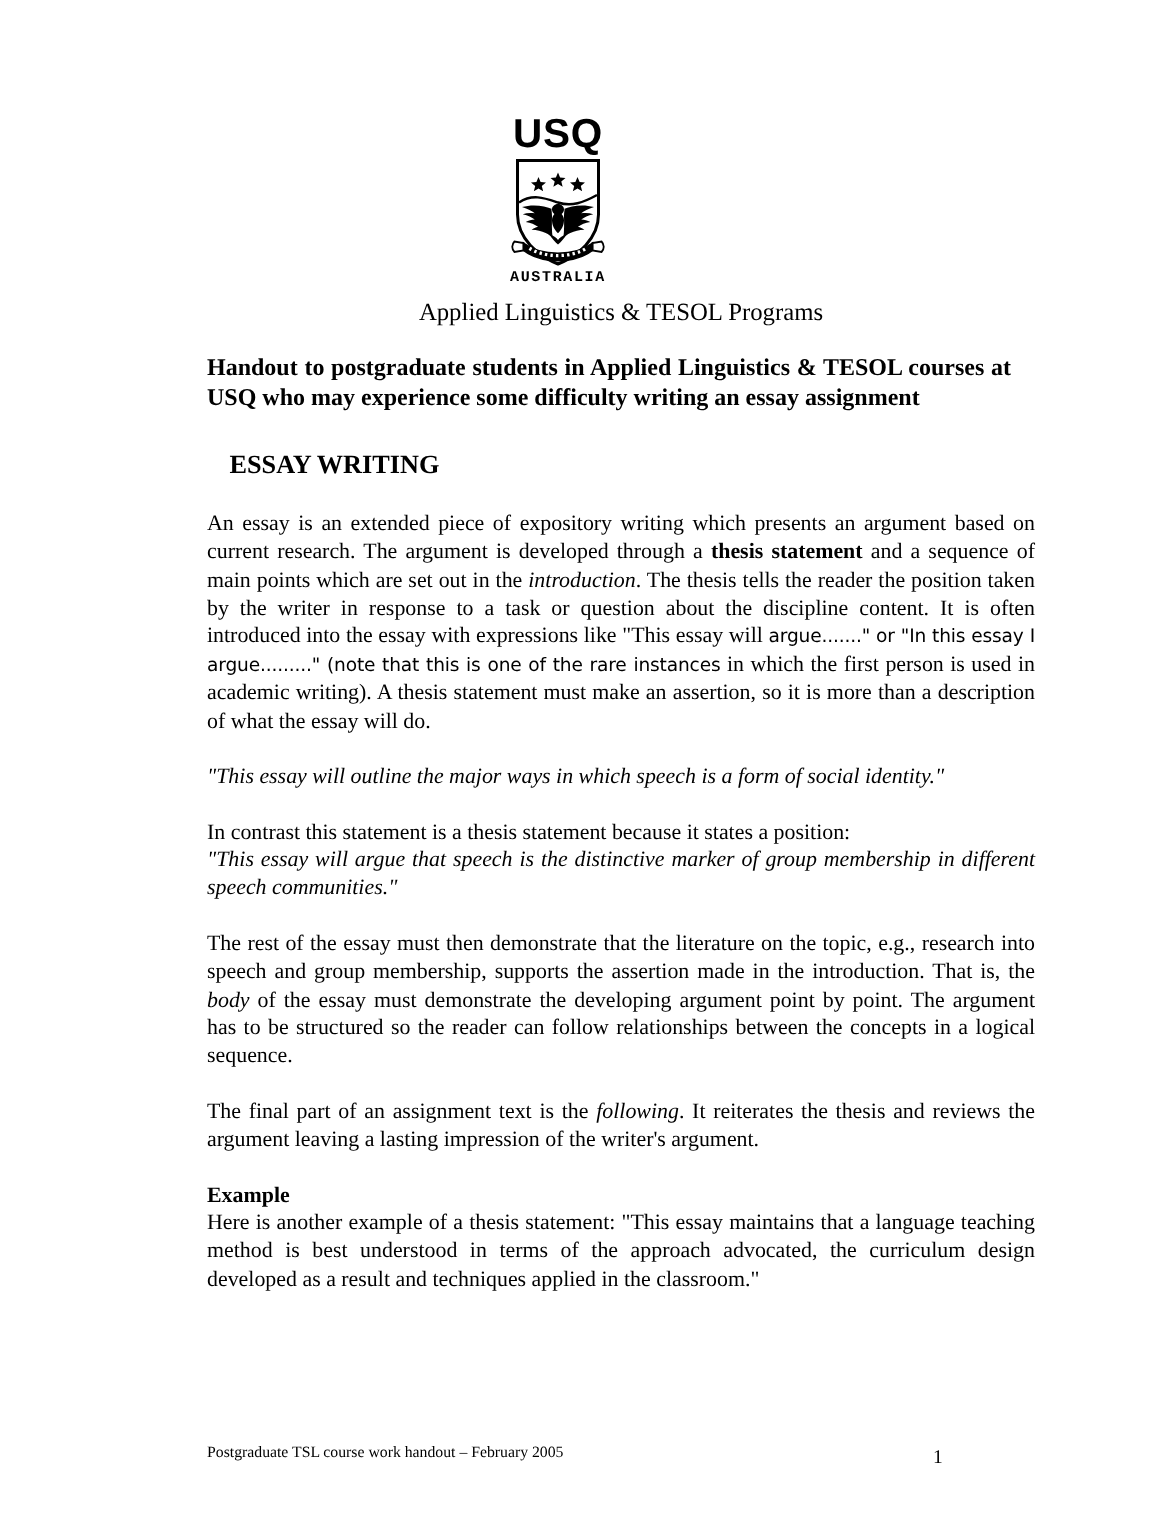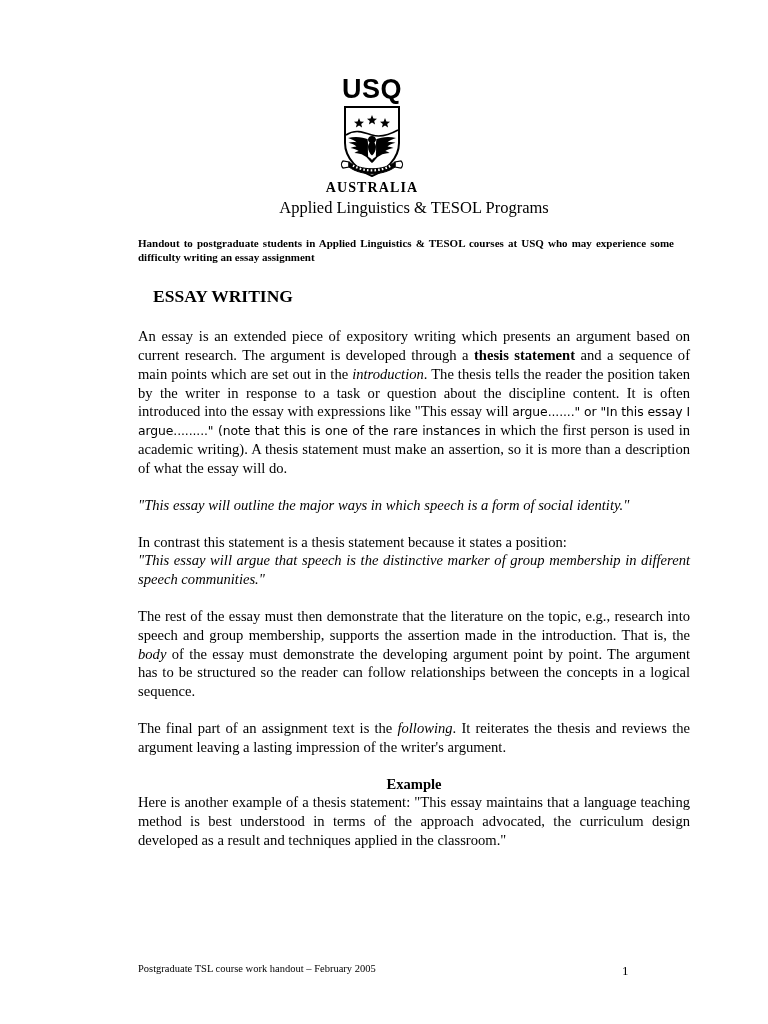--- a/index.html
+++ b/index.html
@@ -43,23 +43,23 @@
     color: #000;
   }
   .crest {
     width: 66px;
     height: 74px;
     margin: 2px auto 0 auto;
     position: relative;
   }
   .crest svg { display: block; }
   .logo-country {
-    font-family: Liberation Serif, serif;
-    font-weight: bold;
-    font-size: 14px;
+    font-family: Liberation Mono, monospace;
+    font-weight: bold;
+    font-size: 10px;
     letter-spacing: 1.1px;
     margin-top: 2px;
     line-height: 1;
   }
 
   
   .content {
     position: absolute;
     left: 138px;
     top: 198px;
@@ -68,21 +68,21 @@
 
   .doc-title {
     font-size: 16.5px;
     font-weight: normal;
     text-align: center;
     line-height: 1.25;
     margin: 0 0 17px 0;
   }
 
   .subtitle {
-    font-size: 11px;
+    font-size: 16px;
     font-weight: bold;
     text-align: justify;
     text-align-last: left;
     line-height: 1.30;
     margin: 0 16px 22px 0;
   }
 
   .section-heading {
     font-size: 17.5px;
     font-weight: bold;
@@ -106,21 +106,20 @@
     text-align: justify;
     text-align-last: left;
     margin: 0 0 18px 0;
   }
 
   .minor-heading {
     font-size: 14.6px;
     font-weight: bold;
     line-height: 1.29;
     margin: 0;
-    text-align: center;
   }
 
   b.inline-bold { font-weight: bold; }
   i.inline-ital { font-style: italic; }
 
   
   .alt-face {
     font-family: "DejaVu Sans", "Liberation Sans", sans-serif;
     font-size: 12.4px;
     letter-spacing: -0.1px;

